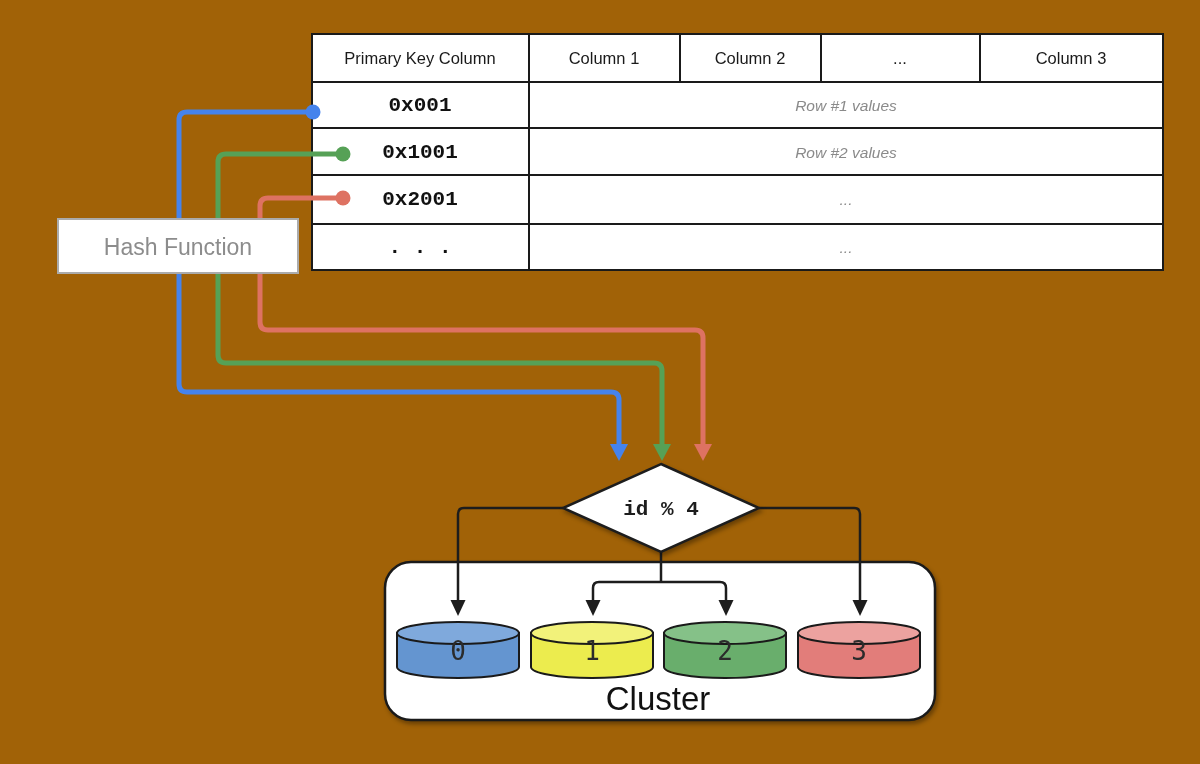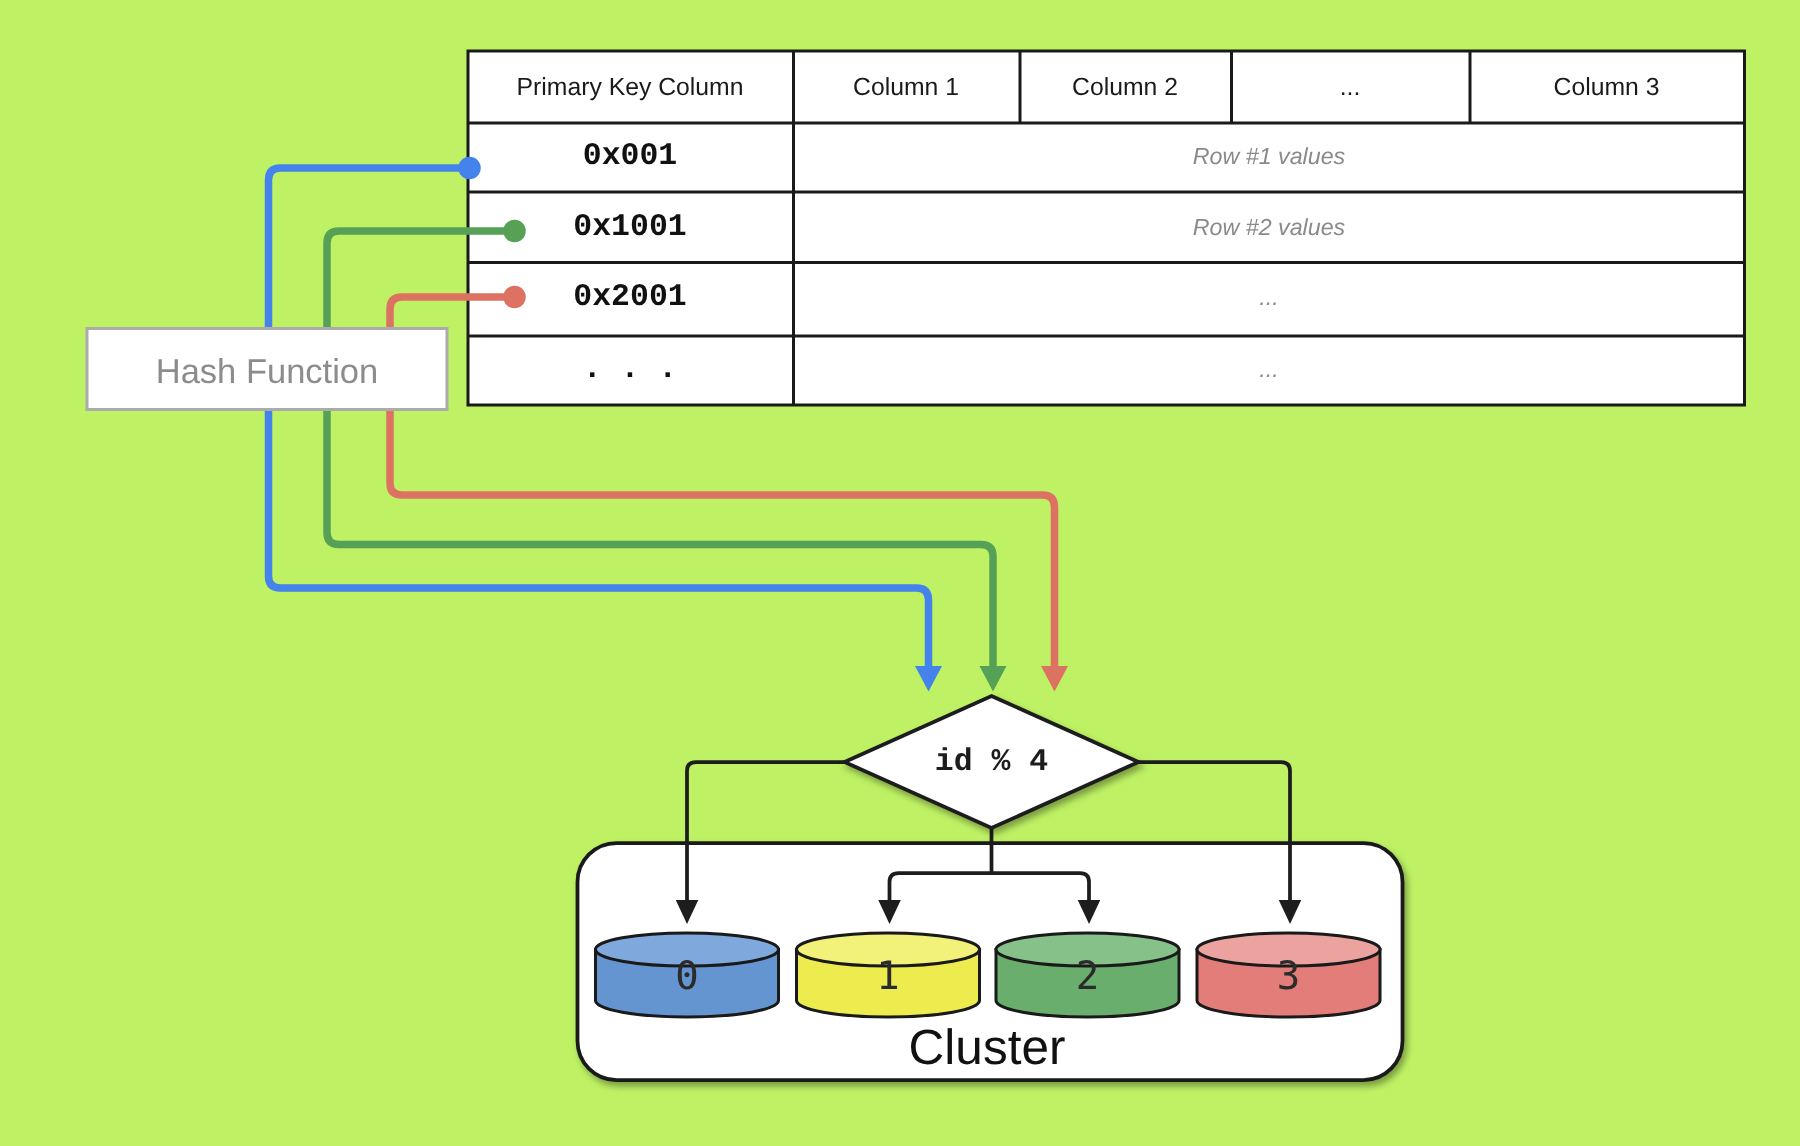--- a/index.html
+++ b/index.html
@@ -1,16 +1,16 @@
 <!DOCTYPE html>
 <html><head>
 <meta charset="utf-8">
 <style>
   html,body { margin:0; padding:0; background:#ffffff; }
-  .stage { position:relative; width:1200px; height:764px; background:#bef264; overflow:hidden; }
+  .stage { position:relative; width:1200px; height:764px; background:#a16207; overflow:hidden; }
   svg text { user-select:none; }
 
   .tcell   { fill:#ffffff; stroke:#1a1a1a; stroke-width:2; }
   .gline   { stroke:#1a1a1a; stroke-width:2; }
   .th      { font-family:"Liberation Sans",sans-serif; font-size:16.5px; fill:#1a1a1a;
              text-anchor:middle; dominant-baseline:central; }
   .key     { font-family:"Liberation Mono","DejaVu Sans Mono",monospace; font-weight:bold;
              font-size:21px; fill:#111; text-anchor:middle; dominant-baseline:central; }
   .val     { font-family:"Liberation Sans",sans-serif; font-style:italic; font-size:15.5px;
              fill:#8a8a8a; text-anchor:middle; dominant-baseline:central; }

